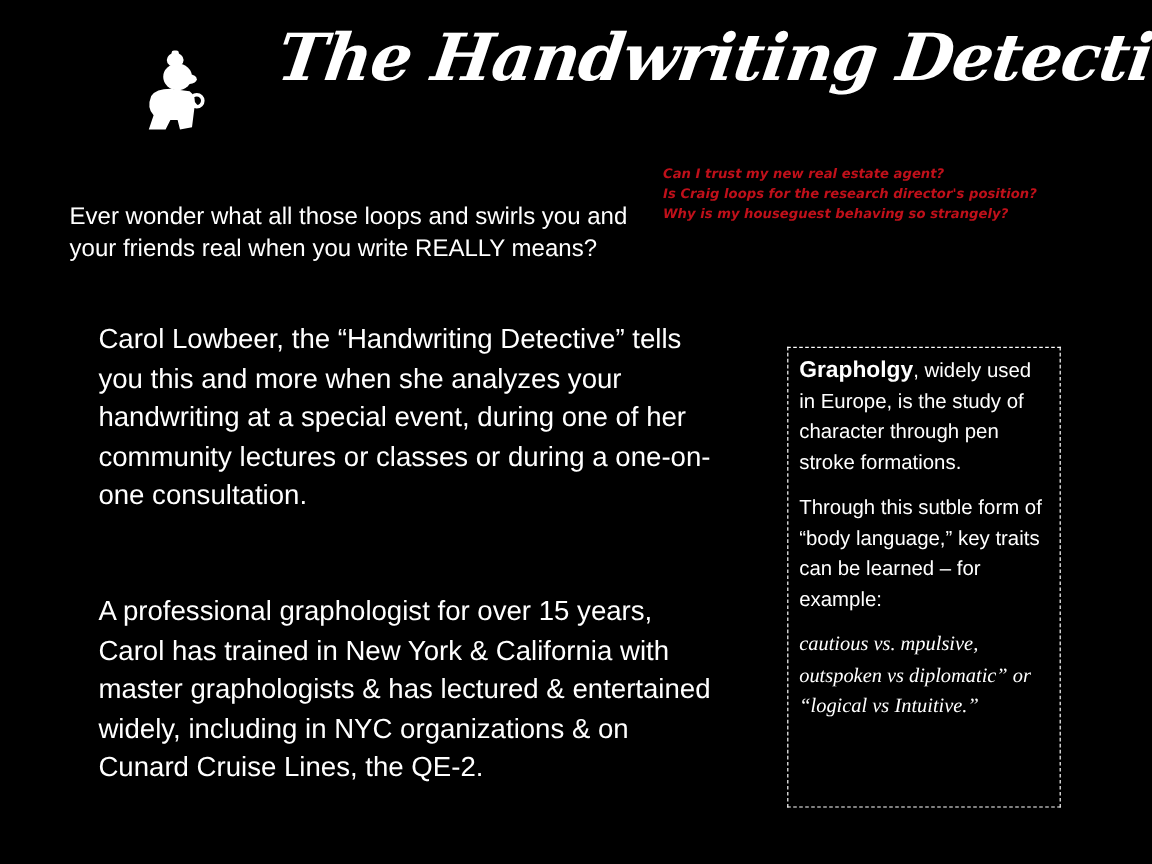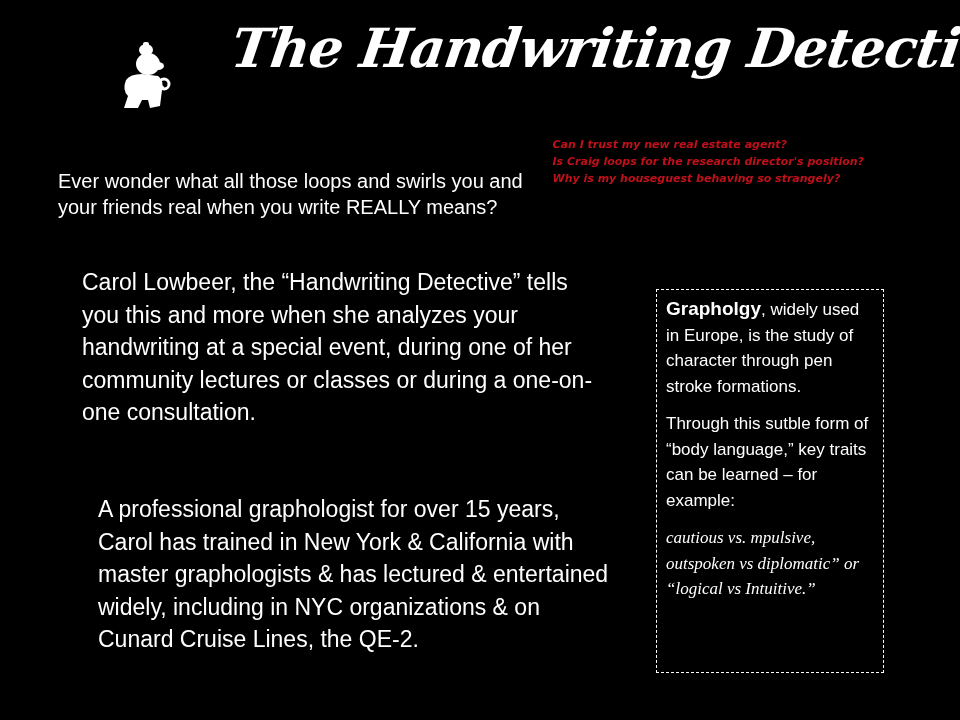--- a/index.html
+++ b/index.html
@@ -22,21 +22,21 @@
   }
   .intro {
     position: absolute; left: 58px; top: 168px; width: 640px;
     font-weight: normal; font-size: 20px; line-height: 26px;
   }
   .para {
     position: absolute; left: 82px; width: 520px;
     font-size: 23px; line-height: 32.5px;
   }
   .p1 { top: 266px; }
-  .p2 { top: 493px; margin-left: 16px; }
+  .p2 { top: 493px; }
   .sidebar {
     position: absolute; left: 656px; top: 289px; width: 228px; height: 384px;
     border: 1px dashed #fff; box-sizing: border-box; padding: 6px 9px;
     font-size: 17px; line-height: 25.5px;
   }
   .sidebar p { margin: 0 0 12px 0; }
   .sidebar .term { font-weight: bold; font-size: 19px; }
   .sidebar .examples { font-style: italic; font-family: Liberation Serif, serif; }
 </style>
 </head>

